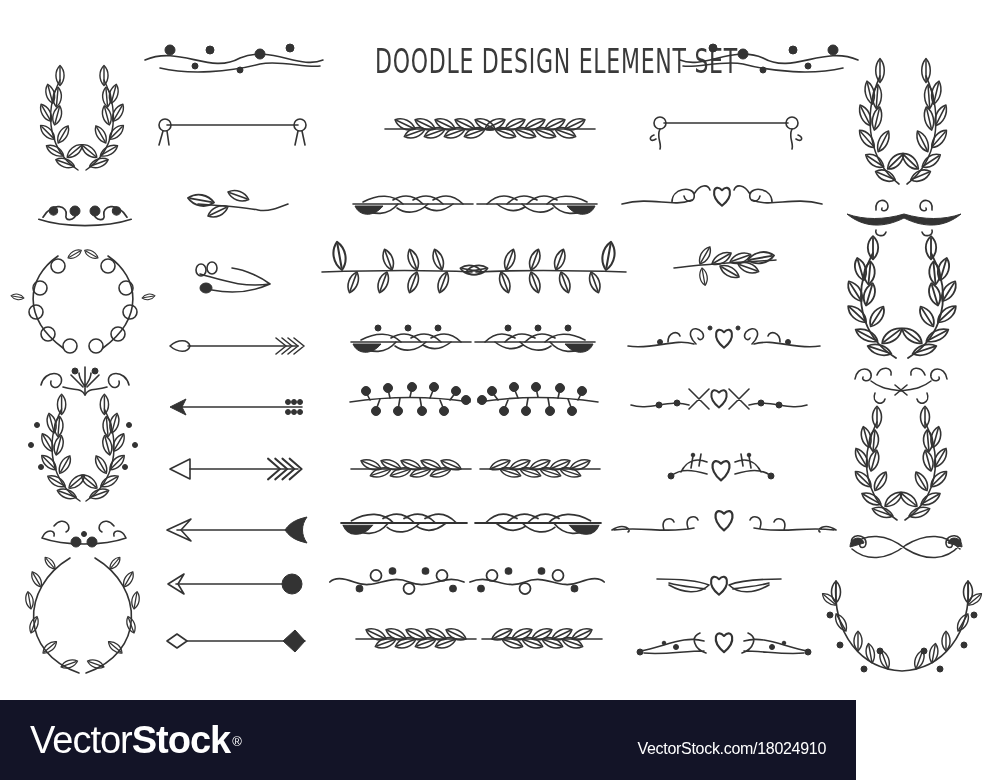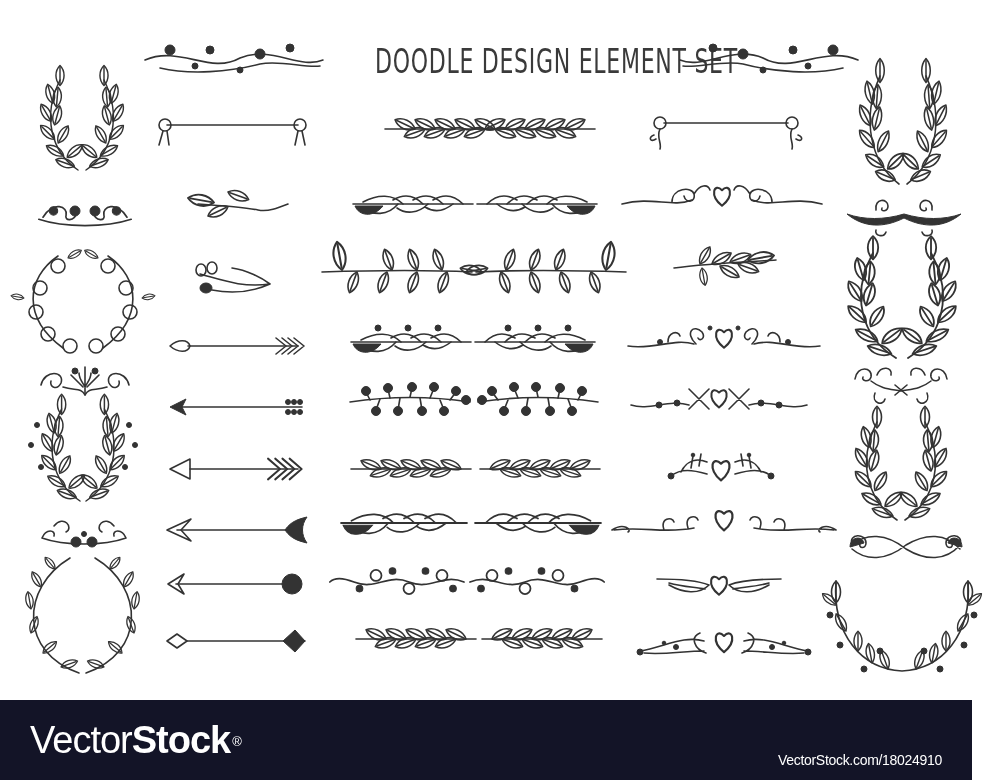--- a/index.html
+++ b/index.html
@@ -11,28 +11,28 @@
   .ink { stroke: #333; fill: none; stroke-width: 1.6; stroke-linecap: round; stroke-linejoin: round; }
   .inkf { fill: #333; stroke: #333; stroke-width: 1; }
   .title {
     position: absolute; left: 326px; top: 36px; width: 350px; height: 50px;
     font-family: "DejaVu Sans Condensed", "DejaVu Sans", sans-serif;
     font-size: 34px; letter-spacing: 1px; color: #3a3a3a; text-align: center;
     transform: scaleX(0.72); transform-origin: center; white-space: nowrap; line-height: 50px;
     font-weight: normal;
   }
   .footer {
-    position: absolute; left: 0; top: 700px; width: 972px; height: 80px;
+    position: absolute; left: 0; top: 700px; width: 856px; height: 80px;
     background: #131427; color: #fff;
   }
   .logo { position: absolute; left: 30px; top: 20px; font-family: "Liberation Sans", sans-serif; font-size: 38px; line-height: 40px; letter-spacing: -1px; }
   .logo .thin { font-weight: normal; }
   .logo .bold { font-weight: bold; }
   .logo sup { font-size: 13px; vertical-align: top; position: relative; top: 2px; margin-left: 2px; }
-  .url { position: absolute; right: 30px; top: 52px; font-family: "Liberation Sans", sans-serif; font-size: 14px; letter-spacing: -0.3px; }
+  .url { position: absolute; right: 30px; top: 40px; font-family: "Liberation Sans", sans-serif; font-size: 16px; letter-spacing: -0.3px; }
 </style>
 </head>
 <body>
 
 <svg width="0" height="0" style="position:absolute">
   <defs>
 
     <g id="leaf">
         <path d="M0,0 C6,-6 16,-6 22,0 C16,6 6,6 0,0 Z" class="ink"></path>
         <path d="M2,0 L20,0" class="ink" stroke-width="0.8"></path>

